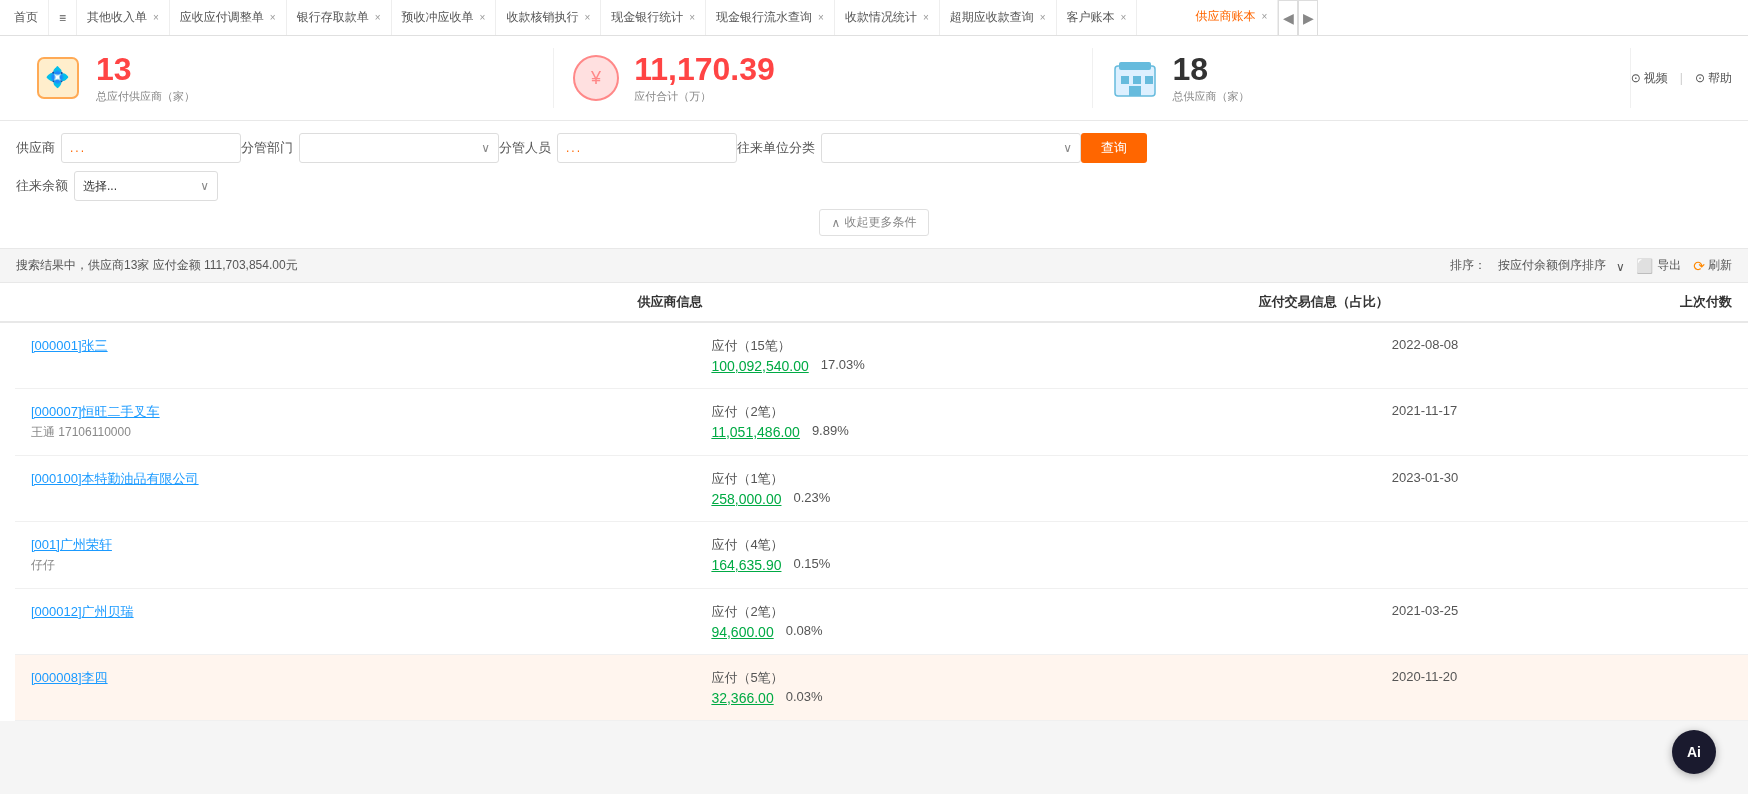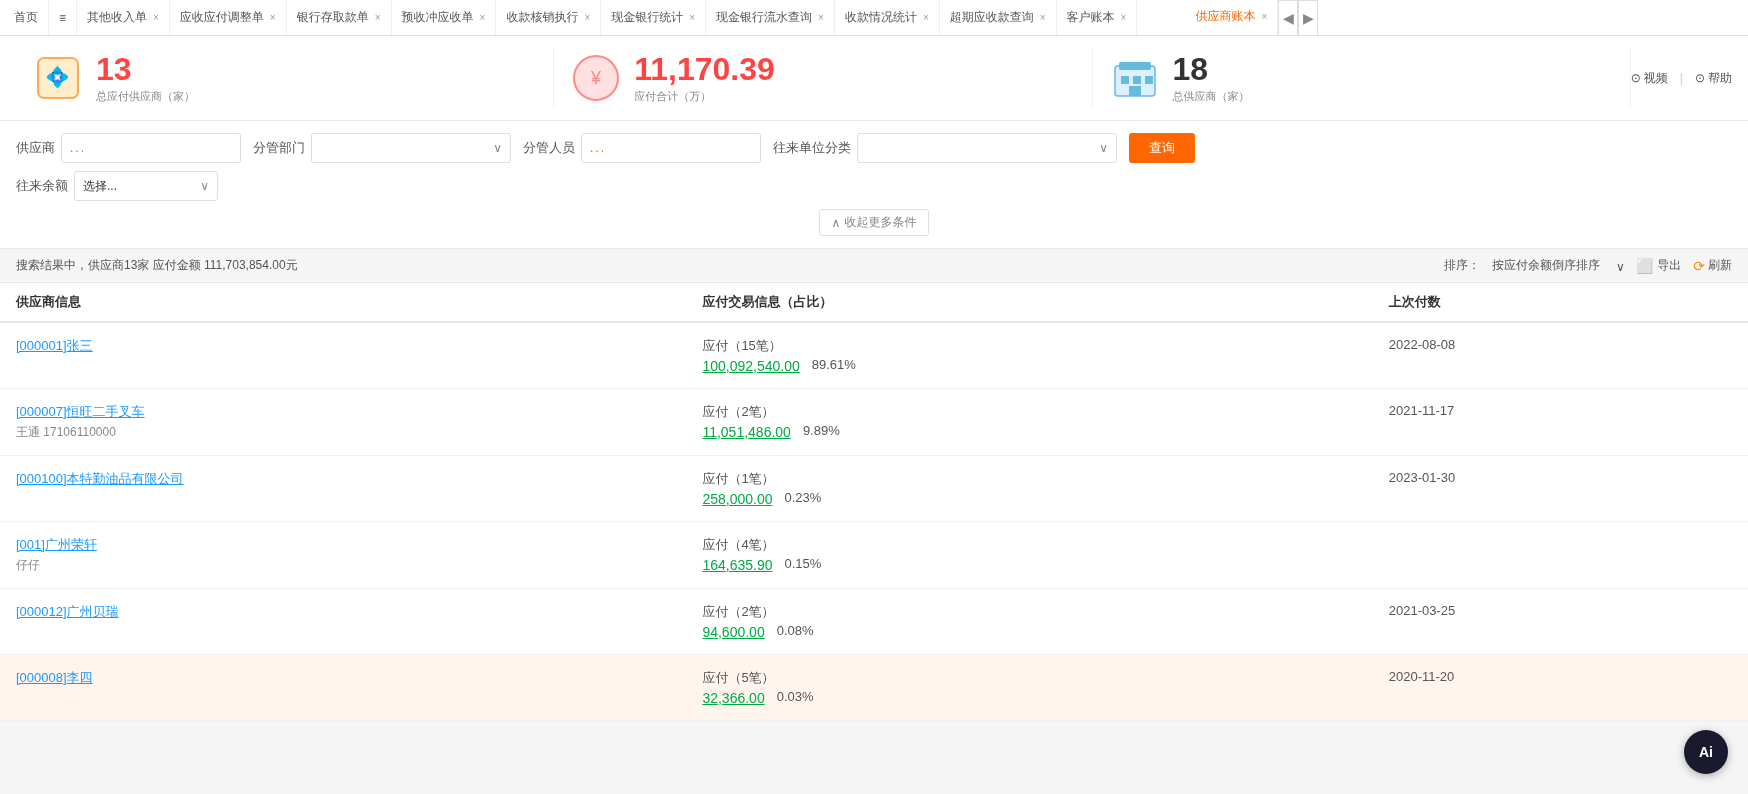--- a/index.html
+++ b/index.html
@@ -85,21 +85,20 @@
 
     
     .filter-area {
       background: #fff;
       padding: 12px 16px 8px;
       border-bottom: 1px solid #e8e8e8;
     }
     .filter-row {
       display: flex;
       align-items: flex-start;
-      gap: 12px;
       margin-bottom: 8px;
       flex-wrap: wrap;
     }
     .filter-item {
       display: flex;
       align-items: center;
       gap: 6px;
     }
     .filter-label { font-size: 13px; color: #555; white-space: nowrap; }
     .filter-input {
@@ -173,21 +172,21 @@
       display: flex;
       align-items: center;
       gap: 12px;
       font-size: 12px;
     }
     .result-actions .sort-label { color: #555; }
     .result-actions .sort-select {
       color: #555;
       display: flex;
       align-items: flex-end;
-      gap: 16px;
+      gap: 10px;
       cursor: pointer;
     }
     .result-actions .action-btn {
       display: flex;
       align-items: center;
       gap: 3px;
       color: #555;
       cursor: pointer;
     }
     .result-actions .action-btn .icon { color: #ff8800; font-size: 14px; }
@@ -199,27 +198,29 @@
     }
     .table-header {
       display: grid;
       grid-template-columns: 2fr 2fr 1fr;
       padding: 10px 16px;
       border-bottom: 2px solid #e8e8e8;
       font-weight: 600;
       color: #333;
       font-size: 13px;
       background: #fff;
+      text-align: right;
     }
     .table-row {
       display: grid;
       grid-template-columns: 2fr 2fr 1fr;
       padding: 14px 16px;
       border-bottom: 1px solid #f0f0f0;
       align-items: start;
+      margin-left: 15px;
     }
     .table-row.highlighted { background: #fff5ee; }
     .supplier-link {
       color: #1a9aff;
       text-decoration: underline;
       cursor: pointer;
       font-size: 13px;
     }
     .supplier-sub {
       color: #888;
@@ -437,21 +438,21 @@
         <span>[000001]</span><span>张三</span>
       </span>
     </div>
     <div>
       <div class="tx-row">
         <span class="tx-count">应付</span>
         <span class="tx-count">（15笔）</span>
       </div>
       <div class="tx-row">
         <span class="tx-amount">100,092,540.00</span>
-        <span class="tx-percent">89.61%</span>
+        <span class="tx-percent">17.03%</span>
       </div>
     </div>
     <div>
       <span class="last-pay">2022-08-08</span>
     </div>
   </div>
 
   <div class="table-row">
     <div>
       <span class="supplier-link">
@@ -553,13 +554,13 @@
         <span class="tx-amount">32,366.00</span>
         <span class="tx-percent">0.03%</span>
       </div>
     </div>
     <div>
       <span class="last-pay">2020-11-20</span>
     </div>
   </div>
 </div>
 
-<div style="position:fixed; bottom:20px; right:20px; background:#1a1a2e; color:#fff; border-radius:50%; width:44px; height:44px; display:flex; align-items:center; justify-content:center; font-size:14px; font-weight:bold; cursor:pointer; box-shadow:0 2px 8px rgba(0,0,0,0.3);">Ai</div>
+<div style="position:fixed; bottom:20px; right:32px; background:#1a1a2e; color:#fff; border-radius:50%; width:44px; height:44px; display:flex; align-items:center; justify-content:center; font-size:14px; font-weight:bold; cursor:pointer; box-shadow:0 2px 8px rgba(0,0,0,0.3);">Ai</div>
 
 </body></html>

